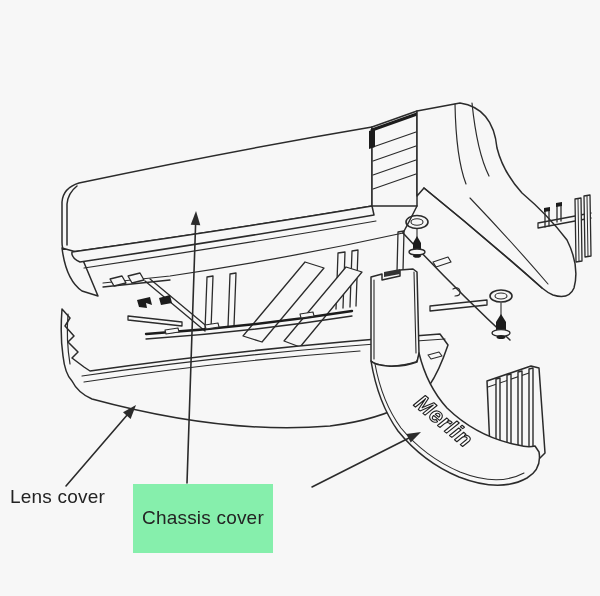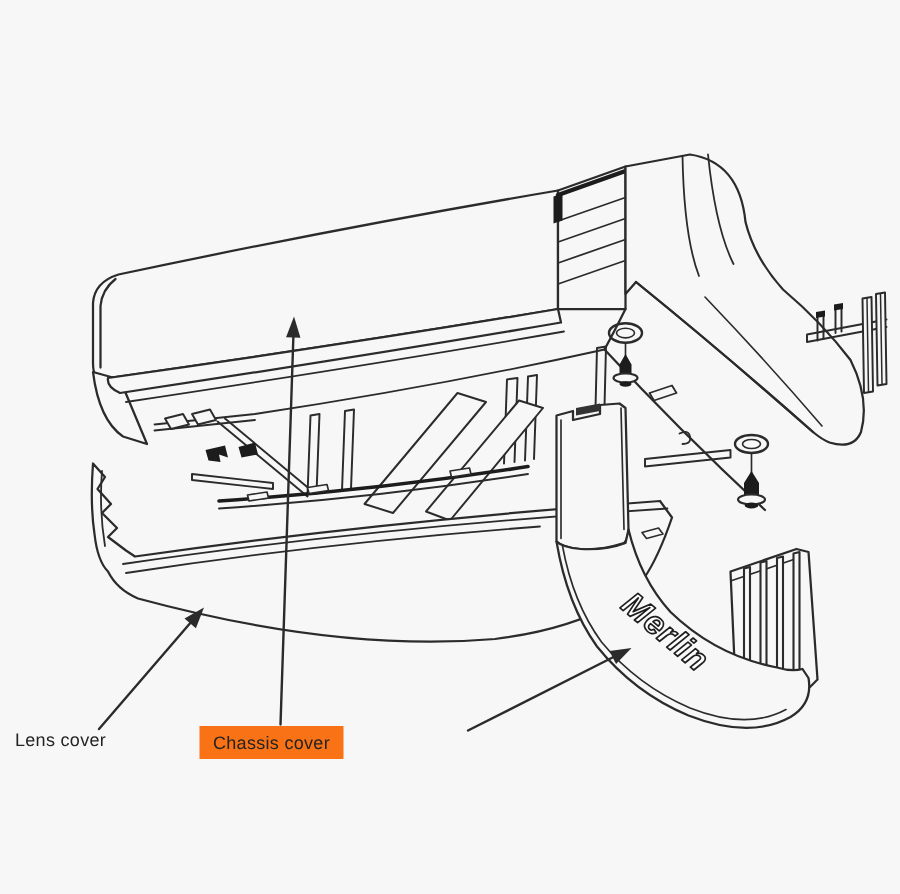--- a/index.html
+++ b/index.html
@@ -2,25 +2,25 @@
 <html><head>
 <meta charset="utf-8">
 <style>
   html,body{margin:0;padding:0;background:#f7f7f7;}
   .stage{
     position:relative;width:600px;height:596px;background:#f7f7f7;
     font-family:"Liberation Sans",sans-serif;overflow:hidden;
   }
   .stage svg{position:absolute;left:0;top:0;}
   .part-label{
-    position:absolute;font-size:12px;line-height:1.2;color:#232323;
+    position:absolute;font-size:19px;line-height:1.2;color:#232323;
     white-space:nowrap;letter-spacing:0.2px;
   }
   .label-lens{left:10px;top:486px;}
-  .label-chassis{left:133px;top:484px;background:#f97316;padding:4px 9px;}
+  .label-chassis{left:133px;top:484px;background:#86efac;padding:23px 9px;}
   .label-brand{left:284px;top:486px;}
 </style>
 </head>
 <body>
 
 <div class="stage">
 
 <svg width="600" height="596" viewBox="0 0 600 596" fill="none" stroke="#2b2b2b" stroke-width="1.5" stroke-linecap="round" stroke-linejoin="round">
 
   <g>

